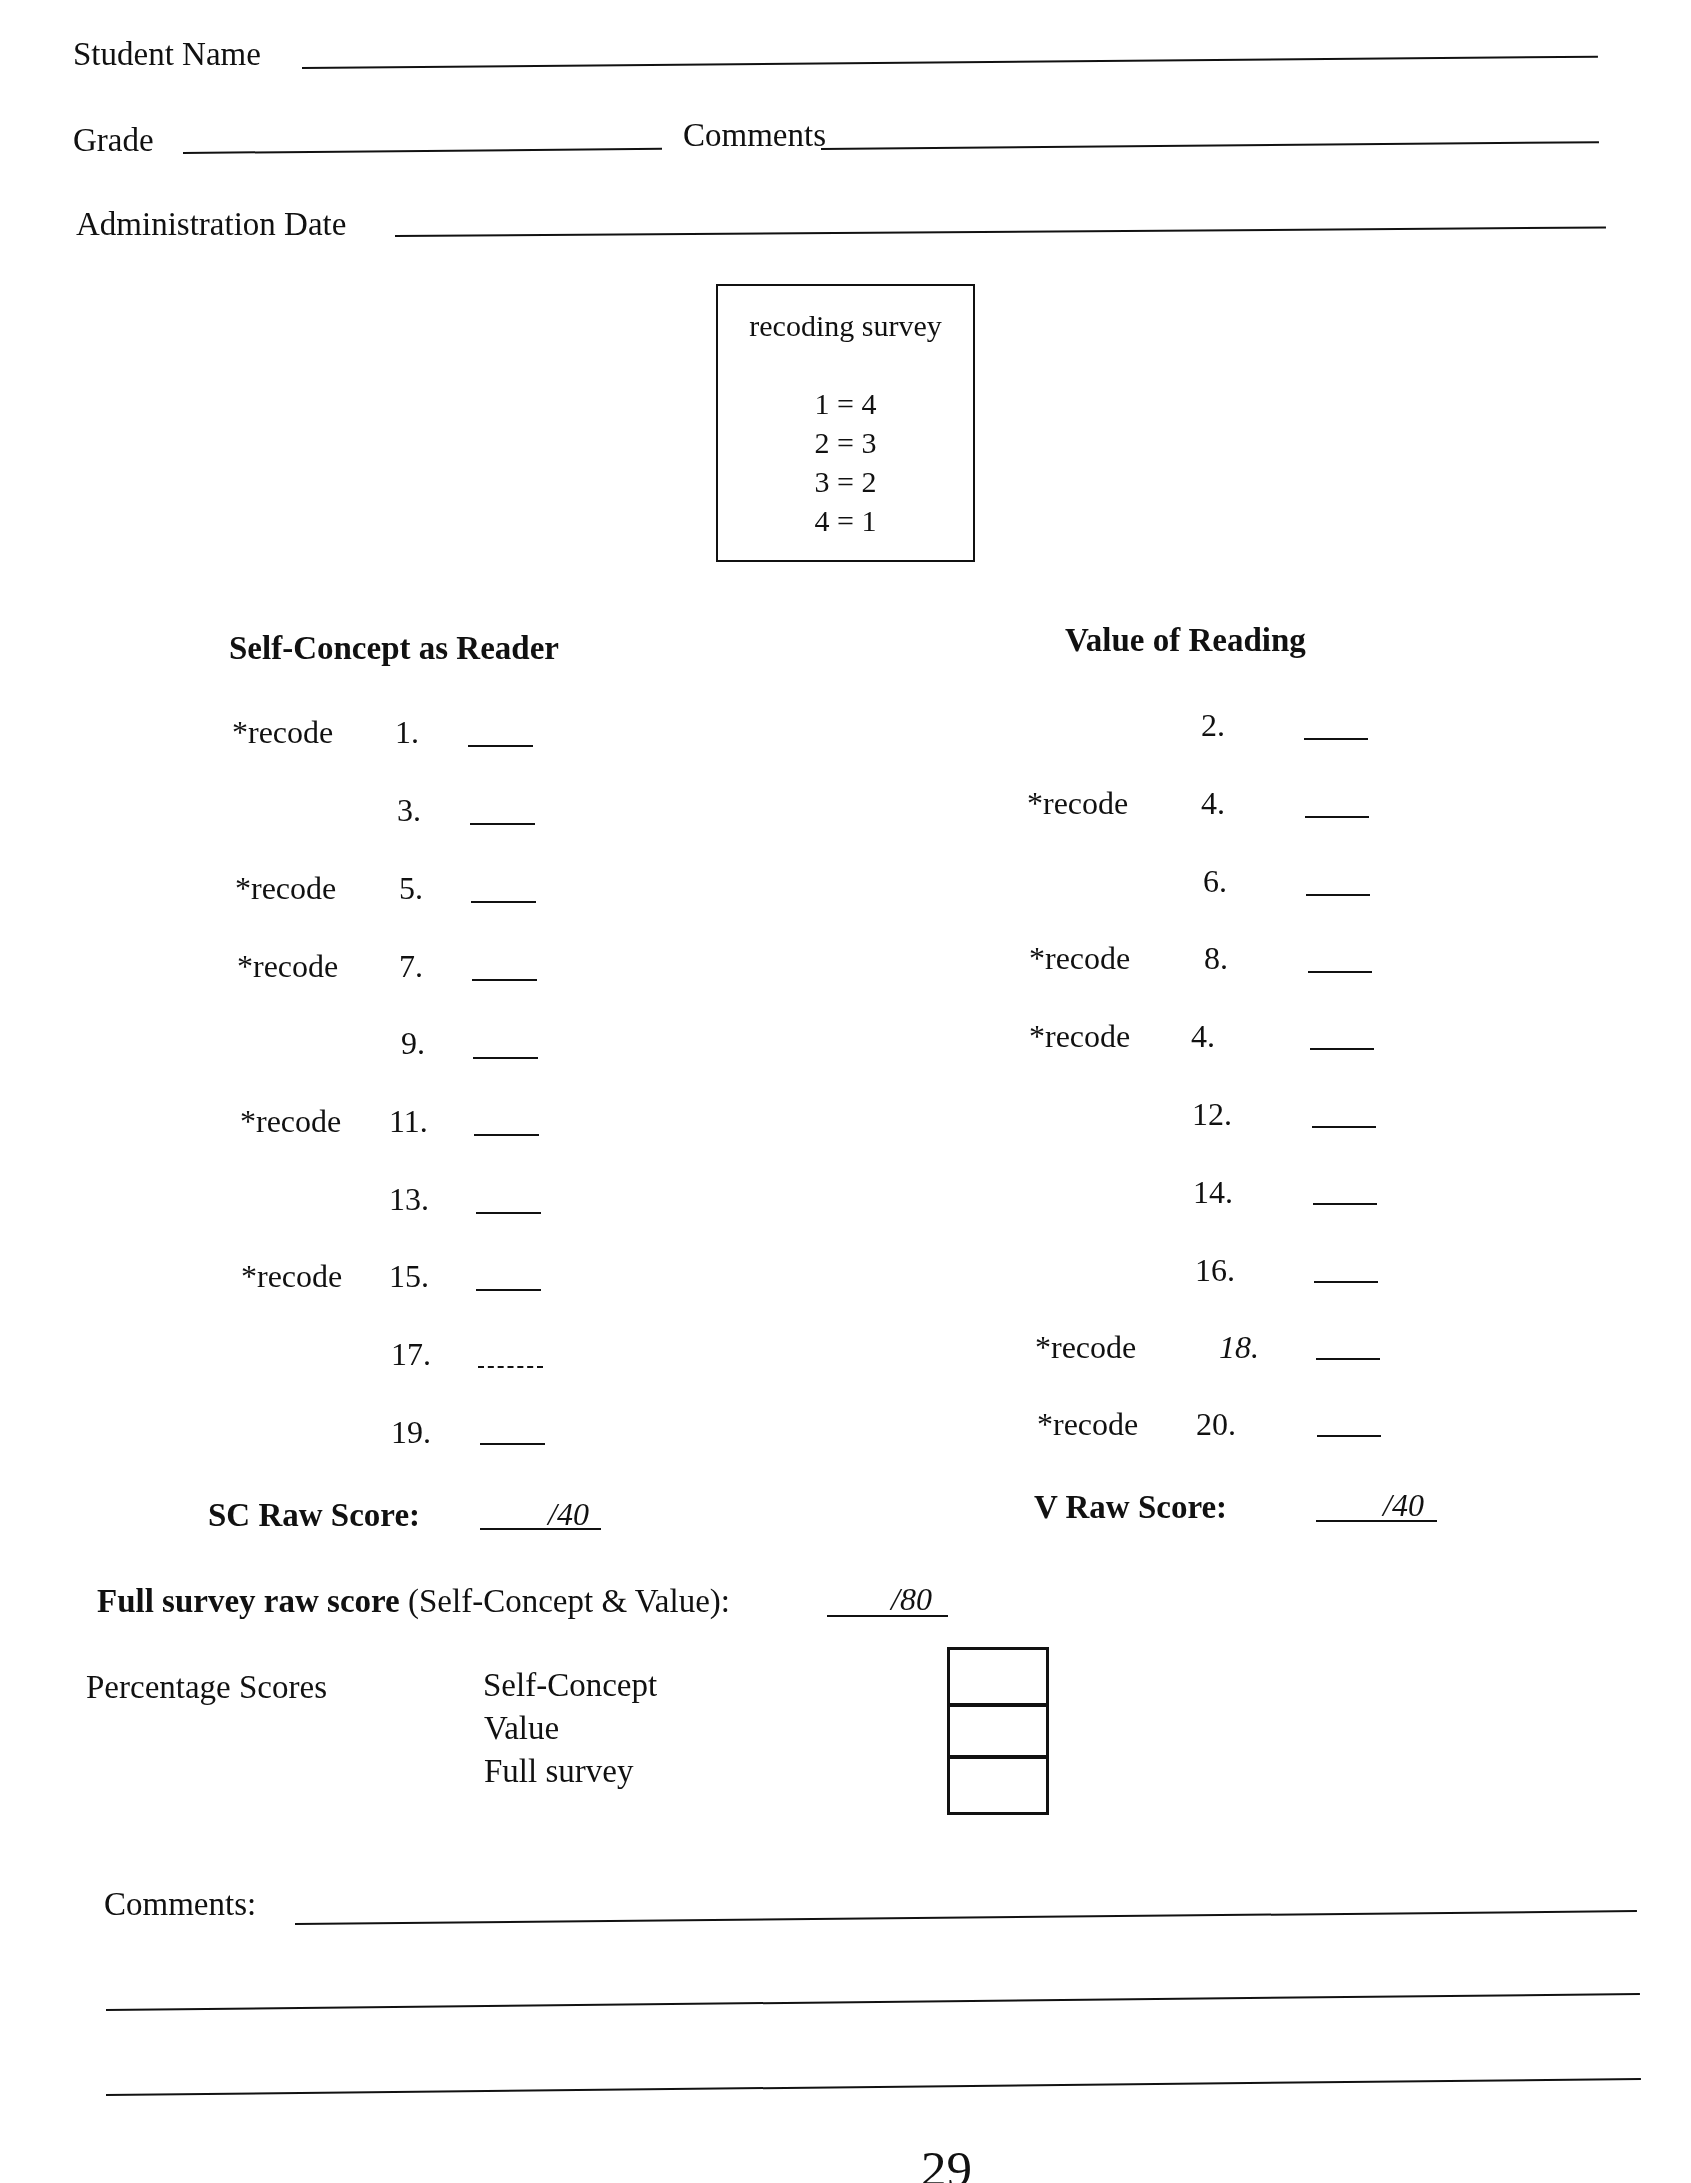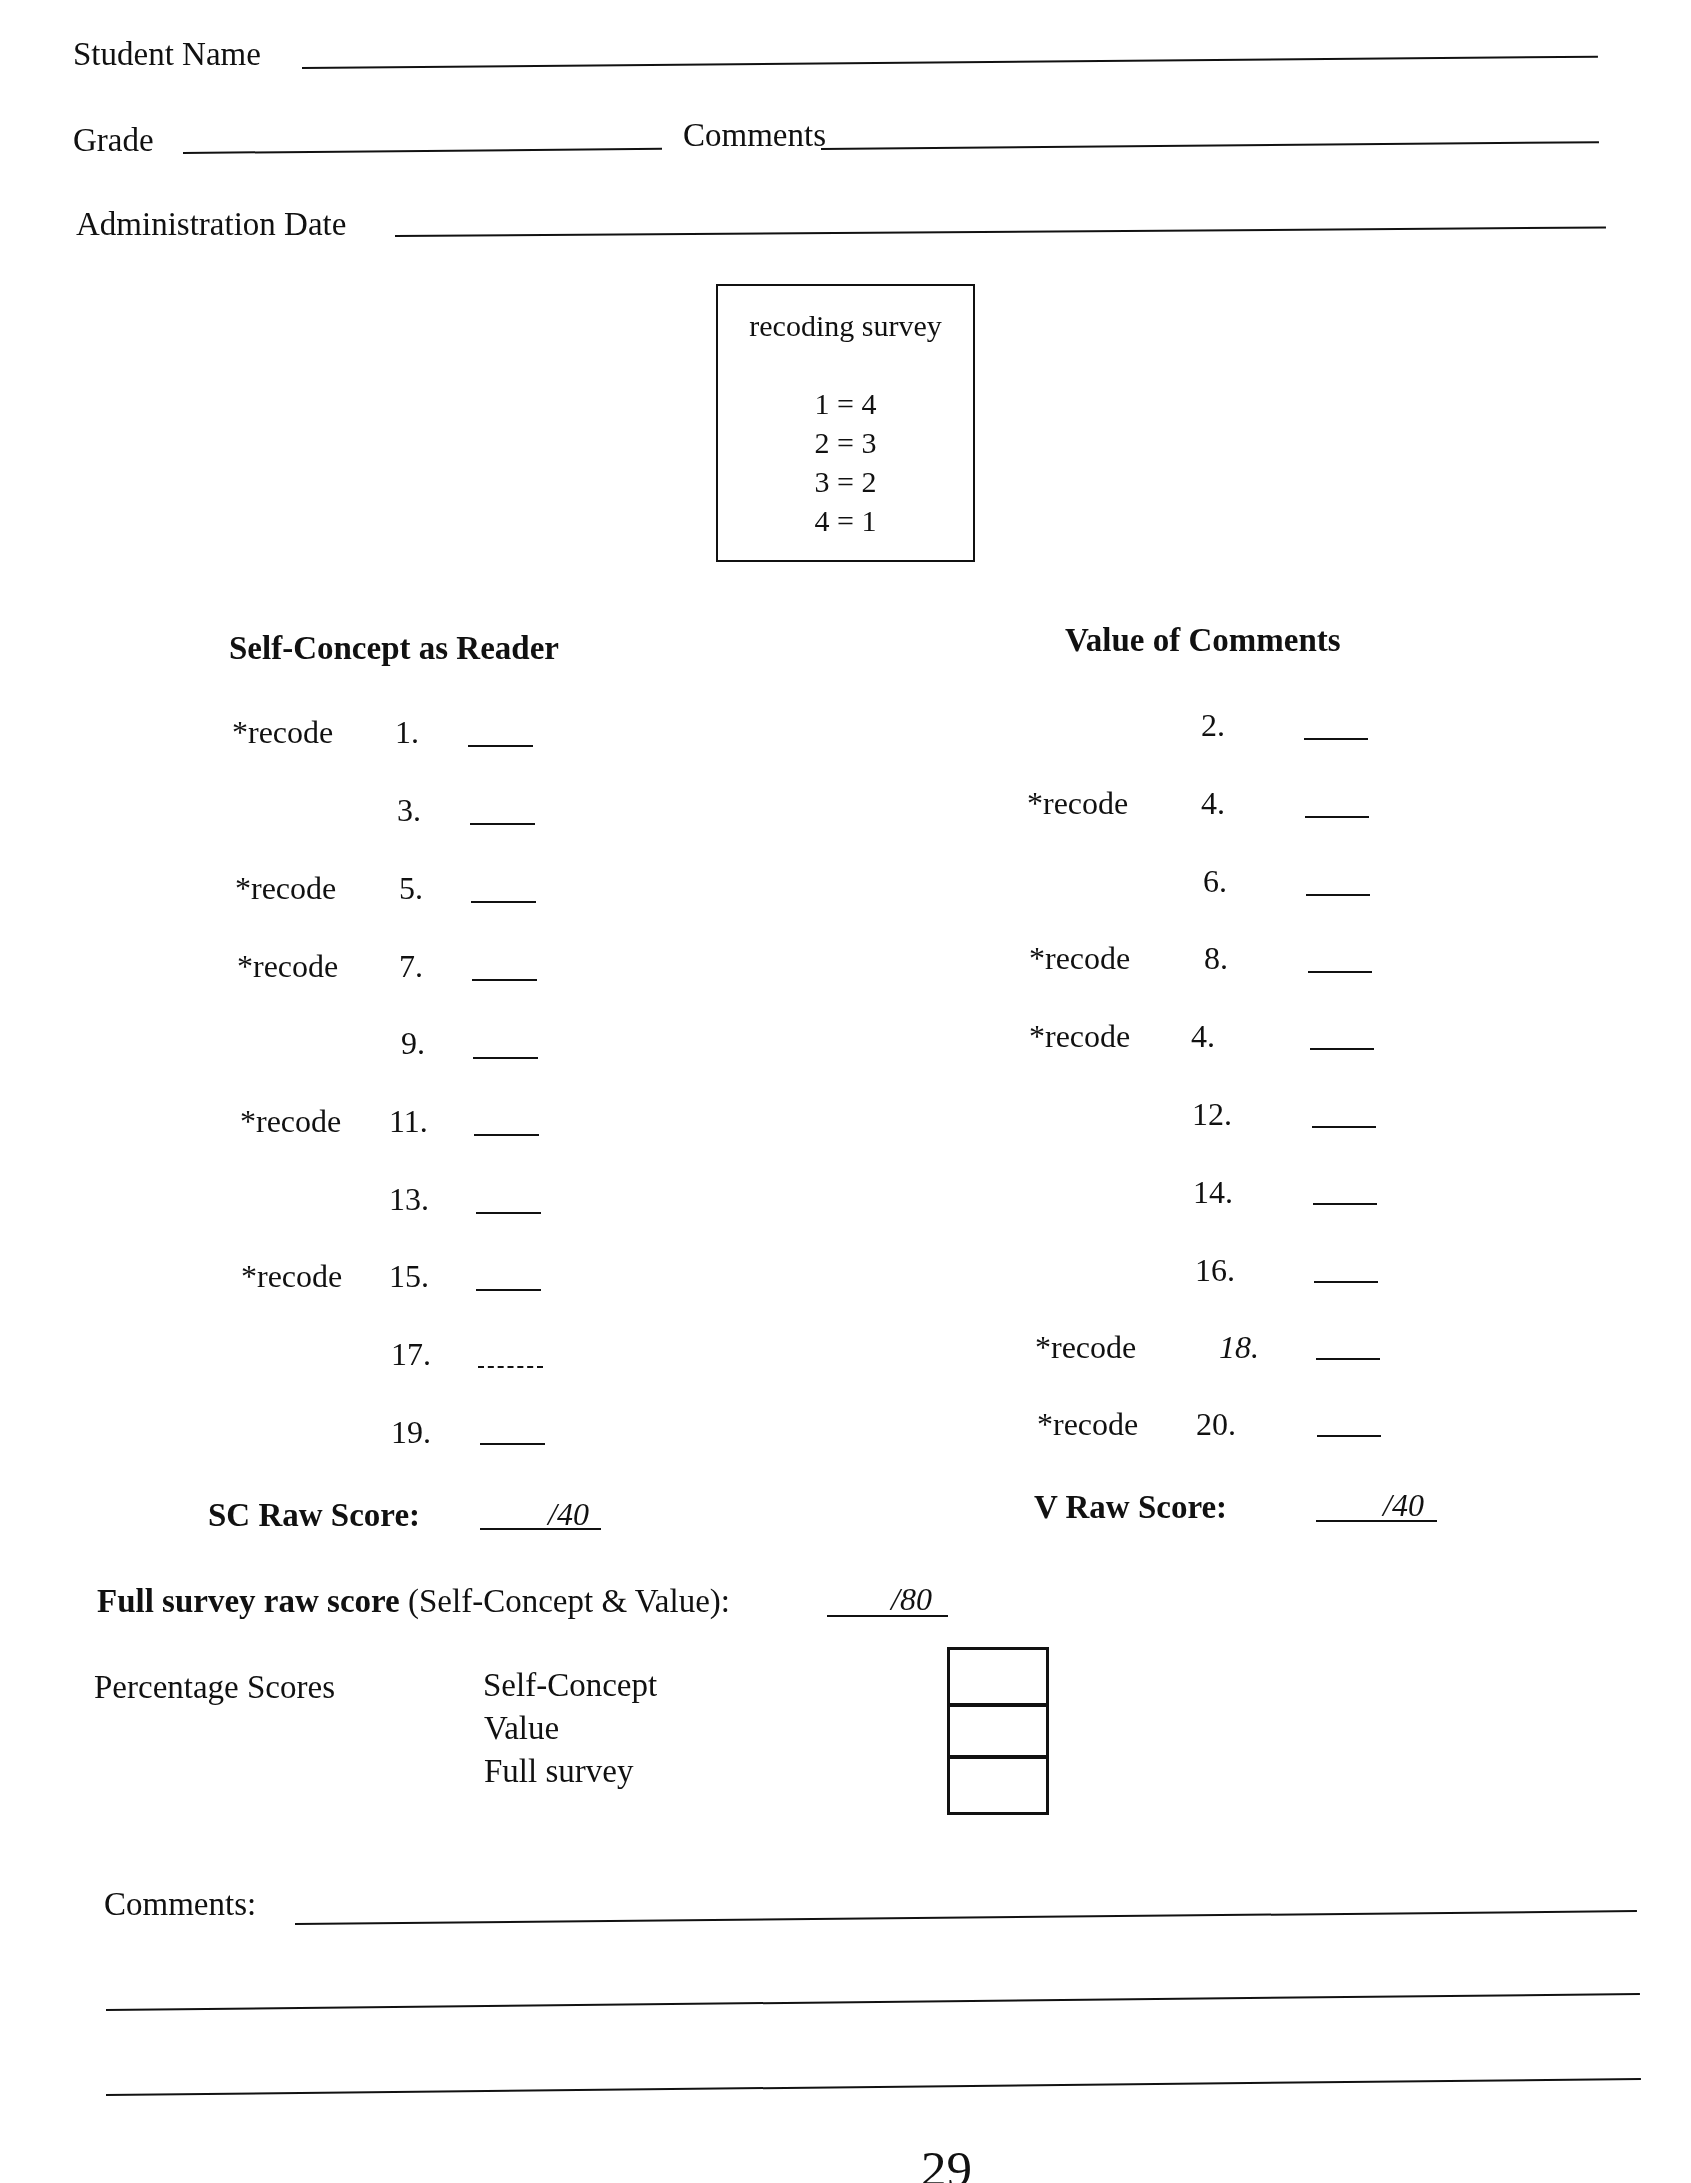--- a/index.html
+++ b/index.html
@@ -33,21 +33,21 @@
 
 <div class="box" style="left:716px; top:284px; width:259px; height:278px; border-width:2.4px;">
   <div class="scale-line" style="top:25.4px; font-size:30px;">recoding survey</div>
   <div class="scale-line" style="top:103px;">1 = 4</div>
   <div class="scale-line" style="top:142px;">2 = 3</div>
   <div class="scale-line" style="top:181px;">3 = 2</div>
   <div class="scale-line" style="top:220px;">4 = 1</div>
 </div>
 
 <div class="abs lbl bold" style="left:229px; top:632px;">Self-Concept as Reader</div>
-<div class="abs lbl bold" style="left:1065px; top:624px;">Value of Comments</div>
+<div class="abs lbl bold" style="left:1065px; top:624px;">Value of Reading</div>
 
 <div>
   <div class="abs item-rec" style="left:232px; top:716px;">*recode</div>
   <div class="abs item-num" style="left:395px; top:716px;">1.</div>
   <div class="blank" style="left:468px; top:745px; width:65px;"></div>
 
   <div class="abs item-rec" style="left:233px; top:794px;"></div>
   <div class="abs item-num" style="left:397px; top:794px;">3.</div>
   <div class="blank" style="left:470px; top:823px; width:65px;"></div>
 
@@ -131,21 +131,21 @@
 <div class="abs item-num" style="left:548px; top:1498px; font-style:italic;">/40</div>
 
 <div class="abs lbl bold" style="left:1034px; top:1491px;">V Raw Score:</div>
 <div class="blank" style="left:1316px; top:1520px; width:121px;"></div>
 <div class="abs item-num" style="left:1383px; top:1489px; font-style:italic;">/40</div>
 
 <div class="abs lbl" style="left:97px; top:1585px;"><span class="bold">Full survey raw score</span><span> (Self-Concept &amp; Value):</span></div>
 <div class="blank" style="left:827px; top:1615px; width:121px;"></div>
 <div class="abs item-num" style="left:891px; top:1583px; font-style:italic;">/80</div>
 
-<div class="abs lbl" style="left:94px; top:1671px;">Percentage Scores</div>
+<div class="abs lbl" style="left:86px; top:1671px;">Percentage Scores</div>
 <div class="abs lbl" style="left:483px; top:1669px;">Self-Concept</div>
 <div class="abs lbl" style="left:484px; top:1712px;">Value</div>
 <div class="abs lbl" style="left:484px; top:1755px;">Full survey</div>
 
 <div class="box" style="left:947px; top:1647px; width:102px; height:168px;">
   <div class="pct-cell" style="top:0; height:57px;"></div>
   <div class="pct-cell" style="top:57px; height:52px;"></div>
   <div class="pct-cell" style="top:109px; height:53px; border-bottom:none;"></div>
 </div>
 

